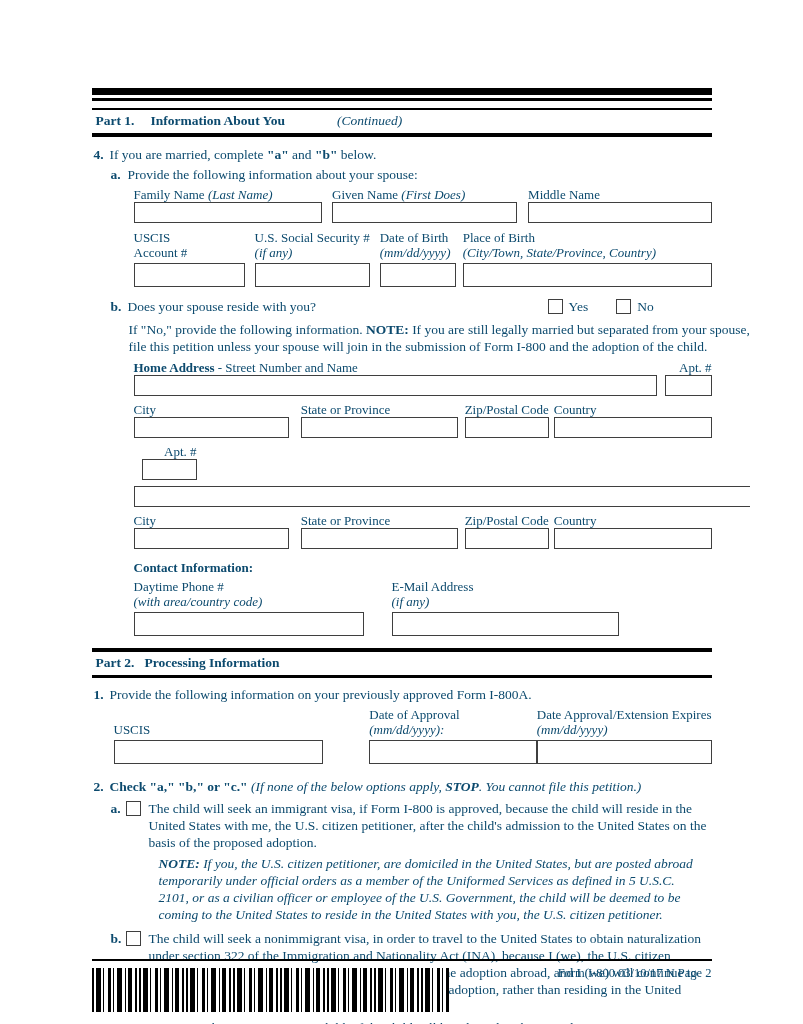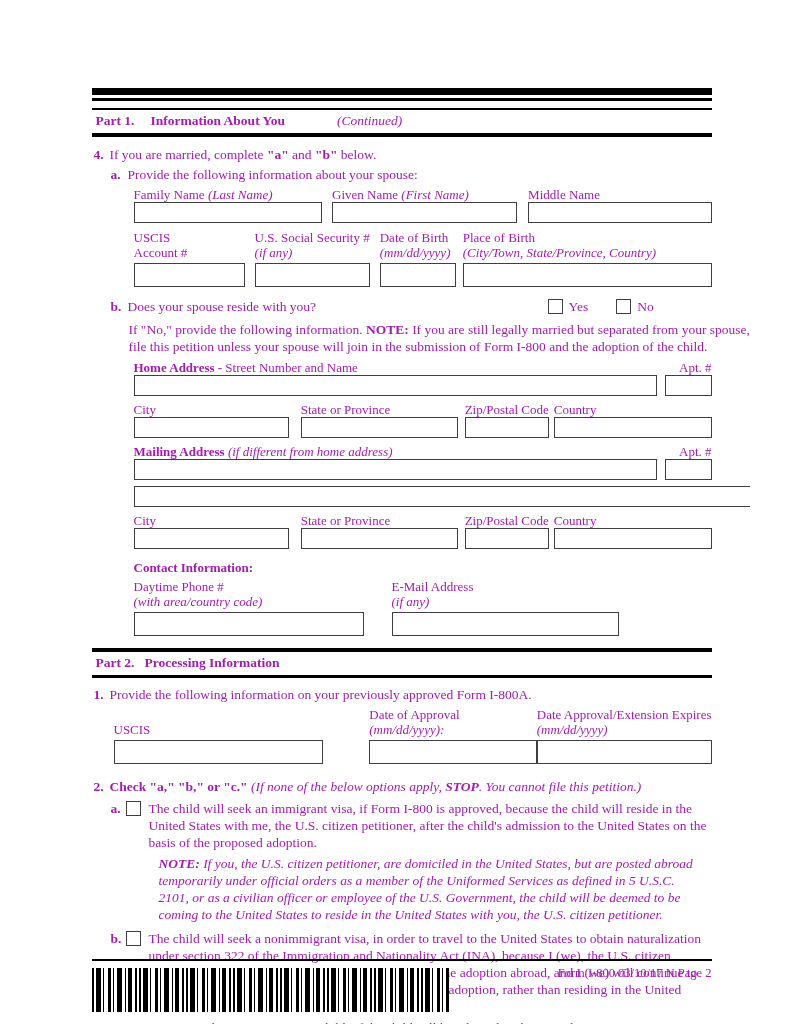--- a/index.html
+++ b/index.html
@@ -1,18 +1,18 @@
 <!DOCTYPE html>
 <html><head>
 <meta charset="utf-8">
 <style>
   html,body { margin:0; padding:0; background:#fff; }
   .page {
     position:relative; width:696px; height:1024px; background:#ffffff;
-    font-family:"Liberation Serif", serif; color:#a21caf; overflow:hidden;
+    font-family:"Liberation Serif", serif; color:#0c4a6e; overflow:hidden;
     margin:0 auto;
   }
   .content { margin:0 38px; }
   .topbar1 { margin-top:88px; height:7px; background:#000; }
   .topbar2 { margin-top:3px; height:3px; background:#000; }
   .part-header {
     border-top:2px solid #000; border-bottom:4px solid #000;
     padding:3px 4px 4px 4px; font-size:13.5px; font-weight:bold;
     display:flex; align-items:baseline;
   }
@@ -88,21 +88,21 @@
       <span class="num" style="width:17px;">a.</span>
       <span>Provide the following information about your spouse:</span>
     </div>
 
     <div class="frow" style="margin-top:4px; margin-left:42px;">
       <div class="fcol" style="width:222px;">
         <div class="flabel"><span>Family Name </span><span class="it">(Last Name)</span></div>
         <div class="fbox"></div>
       </div>
       <div class="fcol" style="width:218px; margin-left:10px;">
-        <div class="flabel"><span>Given Name </span><span class="it">(First Name)</span></div>
+        <div class="flabel"><span>Given Name </span><span class="it">(First Does)</span></div>
         <div class="fbox"></div>
       </div>
       <div class="fcol" style="width:216px; margin-left:11px;">
         <div class="flabel">Middle Name</div>
         <div class="fbox"></div>
       </div>
     </div>
 
     <div class="frow" style="margin-top:7px; margin-left:42px;">
       <div class="fcol" style="width:133px;">
@@ -166,24 +166,20 @@
         <div class="flabel">Zip/Postal Code</div>
         <div class="fbox"></div>
       </div>
       <div class="fcol" style="width:188px; margin-left:5px;">
         <div class="flabel">Country</div>
         <div class="fbox"></div>
       </div>
     </div>
 
     <div class="frow" style="margin-top:6px; margin-left:42px;">
-      <div class="fcol" style="width:614px;">
-        <div class="flabel"><span class="b">Mailing Address </span><span class="it">(if different from home address)</span></div>
-        <div class="fbox"></div>
-      </div>
       <div class="fcol" style="width:55px; margin-left:8px;">
         <div class="flabel" style="text-align:right;">Apt. #</div>
         <div class="fbox"></div>
       </div>
     </div>
 
     <div class="fcol" style="margin-top:6px; margin-left:42px; width:680px;">
       <div class="fbox"></div>
     </div>
 

